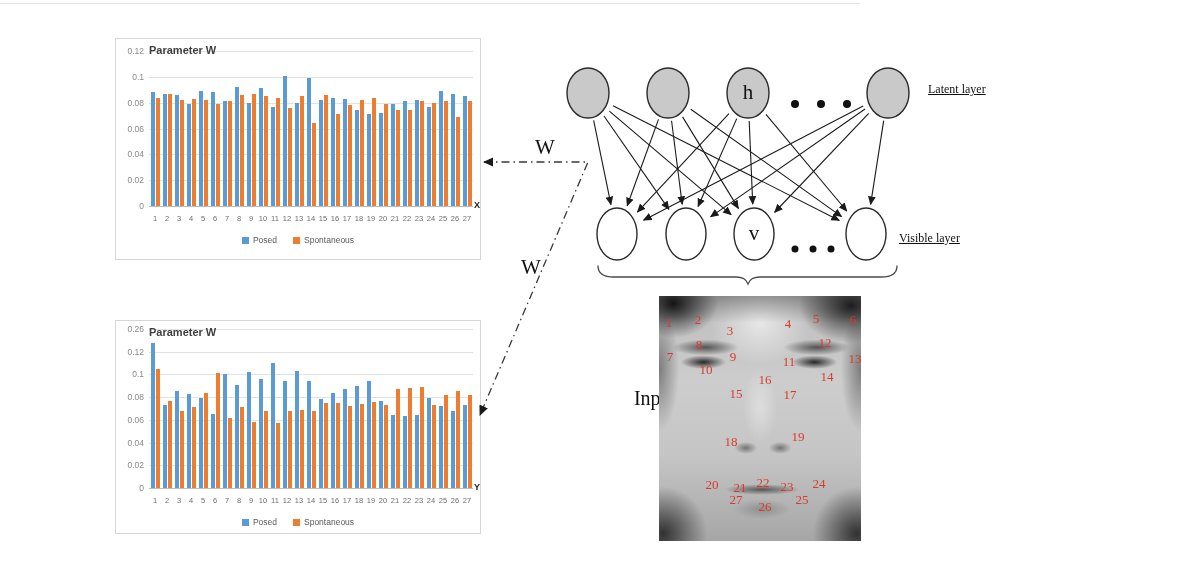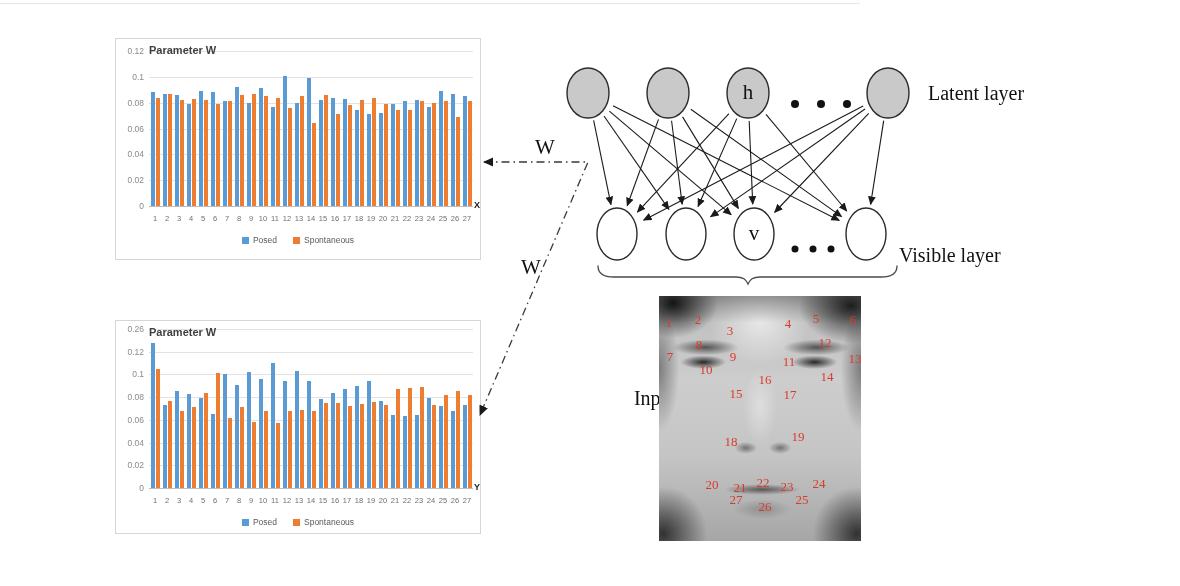--- a/index.html
+++ b/index.html
@@ -17,21 +17,21 @@
   .xcat{position:absolute;width:14px;text-align:center;font-size:7.5px;color:#6e6e6e;line-height:9px;}
   .axis-end{position:absolute;font-size:9px;font-weight:bold;color:#1a1a1a;}
   .bar{position:absolute;}
   .legend{position:absolute;left:0;width:100%;display:flex;justify-content:center;gap:16px;}
   .legend-item{display:flex;align-items:center;gap:4px;font-size:8.5px;color:#595959;}
   .swatch{width:7px;height:7px;display:inline-block;}
 
   
   svg.net{position:absolute;left:0;top:0;width:1180px;height:586px;pointer-events:none;}
   .serif-label{position:absolute;font-family:"Liberation Serif",serif;color:#111;white-space:nowrap;}
-  .layer-label{font-size:20px;}
+  .layer-label{font-size:12px;text-decoration:underline;}
   .node-letter{font-size:21px;transform:translate(-50%,-54%);}
   .w-letter{font-size:21px;transform:translate(-50%,-50%);}
   .center{transform:translate(-50%,-50%);margin-left:43px;}
 
   
   .face{position:absolute;left:659px;top:296px;width:202px;height:245px;overflow:hidden;
     background-color:#c4c4c4;
     background-image:
       radial-gradient(ellipse 62px 48px at 7% 3%, rgba(14,14,14,.96), rgba(14,14,14,0) 72%),
       radial-gradient(ellipse 72px 52px at 95% 4%, rgba(18,18,18,.92), rgba(18,18,18,0) 72%),
@@ -320,21 +320,21 @@
       <circle cx="795" cy="249" r="3.5" fill="#111"></circle>
       <circle cx="813" cy="249" r="3.5" fill="#111"></circle>
       <circle cx="831" cy="249" r="3.5" fill="#111"></circle>
     </g>
   <path id="brace" d="M598,266 C598,274 604,277 614,277 L736,277 C743,277 746,279 748,284
            C750,279 753,277 760,277 L881,277 C891,277 897,274 897,266" fill="none" stroke="#4a4a4a" stroke-width="1.3" stroke-linecap="round"></path>
   <path id="w-arrow" d="M484,162 L588,162 L480,415" fill="none" stroke="#3a3a3a" stroke-width="1.3" stroke-dasharray="8 4 1.5 4" marker-start="url(#arrow)" marker-end="url(#arrow)"></path>
 </svg>
 
 <div class="serif-label layer-label abs" style="left:928px;top:82px;">Latent layer</div>
-<div class="serif-label layer-label abs" style="left:899px;top:244px;">Visible layer</div>
+<div class="serif-label layer-label abs" style="left:899px;top:231px;">Visible layer</div>
 <div class="serif-label node-letter abs" style="left:748px;top:93px;">h</div>
 <div class="serif-label node-letter abs" style="left:754px;top:234px;">v</div>
 <div class="serif-label w-letter abs" style="left:545px;top:147px;">W</div>
 <div class="serif-label w-letter abs" style="left:531px;top:267px;">W</div>
 <div class="serif-label center abs" style="left:612px;top:398px;font-size:20px;">Input</div>
 
 <div class="face" id="face">
     <div class="landmark" style="left: 5%; top: 10.6%; color: rgb(217, 59, 43);">1</div>
     <div class="landmark" style="left: 19.3%; top: 9.4%; color: rgb(217, 59, 43);">2</div>
     <div class="landmark" style="left: 35.1%; top: 13.9%; color: rgb(217, 59, 43);">3</div>

